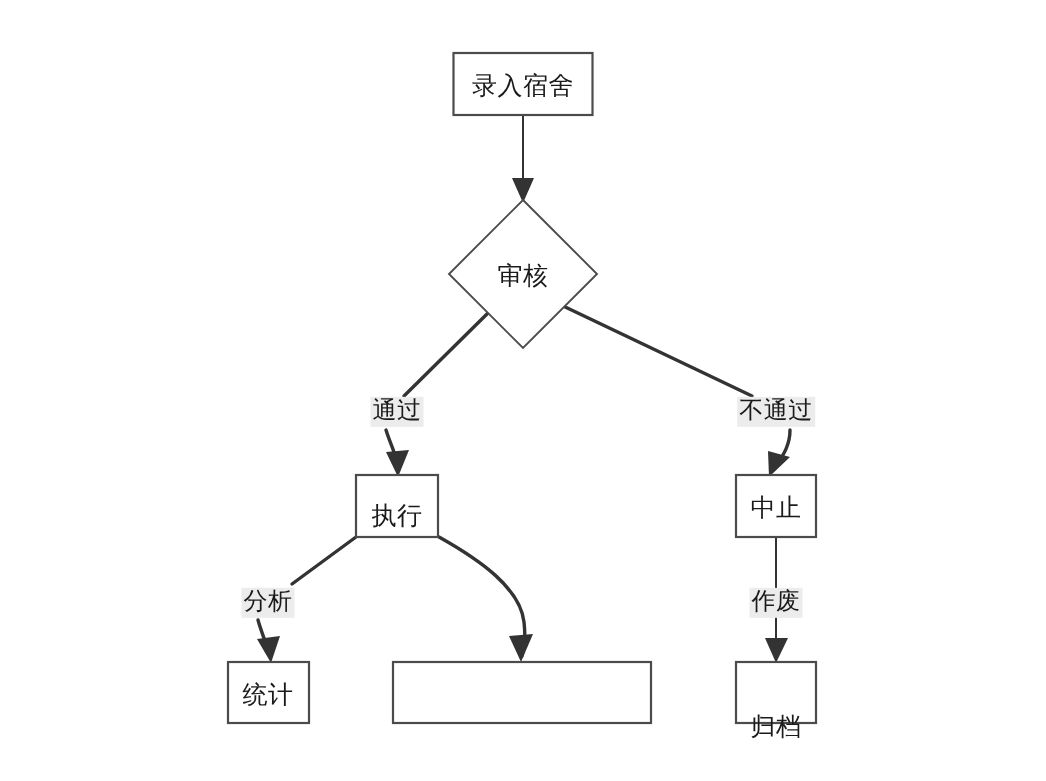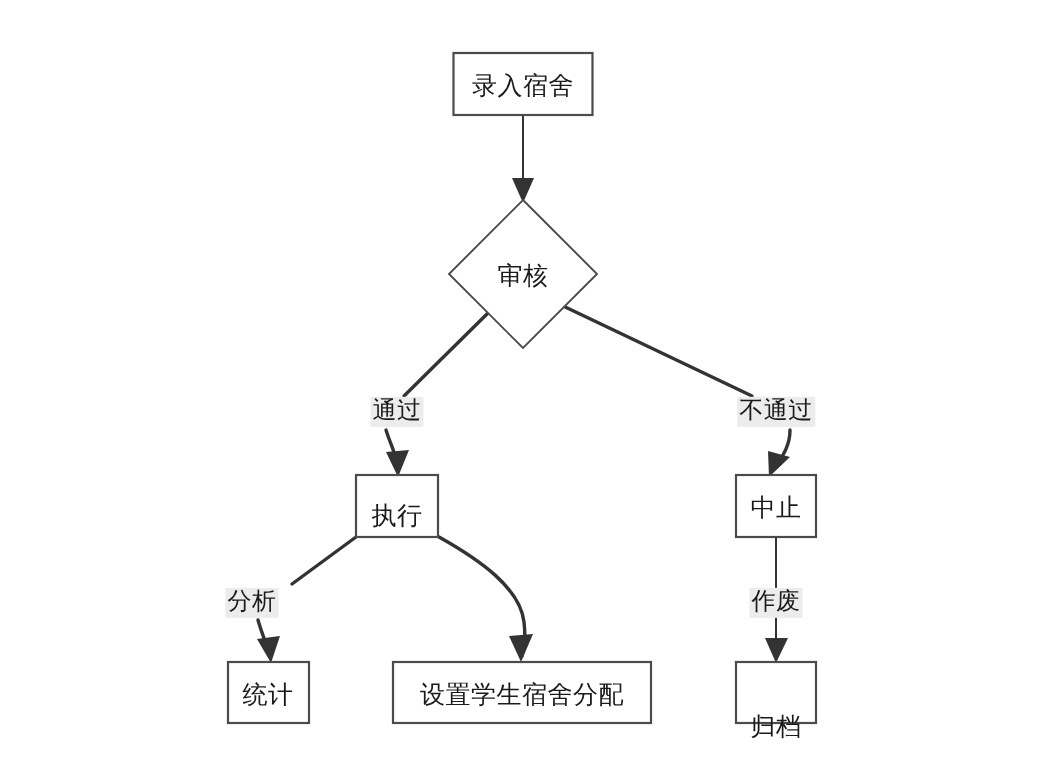--- a/index.html
+++ b/index.html
@@ -135,25 +135,24 @@
   <div class="node-label" style="left:523px; top:85px;">录入宿舍</div>
 
   <div class="node-label" style="left:523px; top:275px;">审核</div>
 
   <div class="node-label" style="left:397px; top:507px;margin-top:8px;">执行</div>
 
   <div class="node-label" style="left:776px; top:507px;text-align:right;">中止</div>
 
   <div class="node-label" style="left:268px; top:694px;">统计</div>
 
-  <div class="node-label" style="left:522px; top:694px;">设置学生宿舍分配</div>
 
   <div class="node-label" style="left:776px; top:694px;margin-top:32px;">归档</div>
 
   <div class="edge-label" style="left:397px; top:412px;">通过</div>
 
   <div class="edge-label" style="left:776px; top:412px;">不通过</div>
 
-  <div class="edge-label" style="left:252px; top:603px;">分析</div>
+  <div class="edge-label" style="left:268px; top:603px;">分析</div>
 
   <div class="edge-label" style="left:776px; top:603px;text-align:center;">作废</div>
 
 </div>
 
 </body></html>

